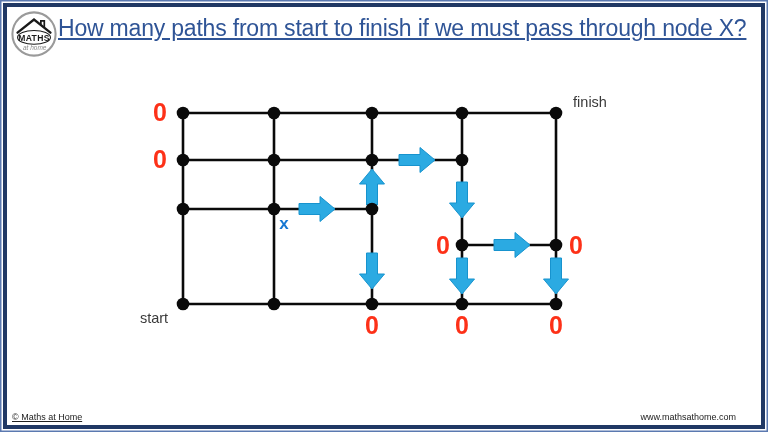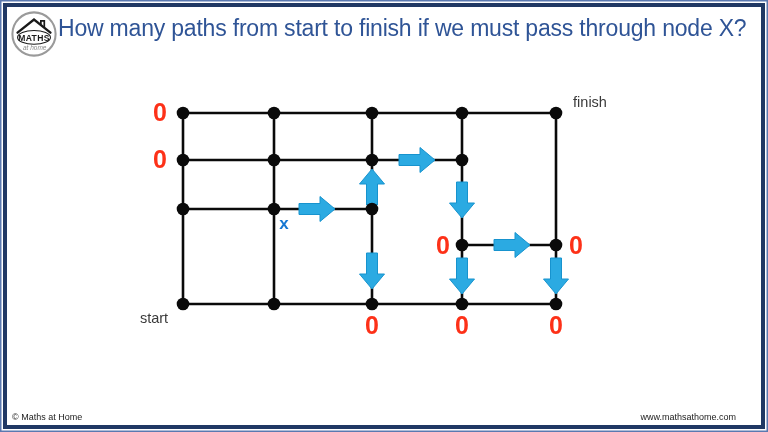--- a/index.html
+++ b/index.html
@@ -11,26 +11,26 @@
   .frame{
     position:absolute;inset:3px;background:#ffffff;
     border:4.5px solid var(--frame_navy,#203864);
     box-shadow:0 0 0 1.5px #ffffff,0 0 0 3px var(--frame_outer_ring,#5B79B0);
     z-index:0;
   }
   .logo{position:absolute;left:10px;top:10px;width:48px;height:48px;z-index:3;}
   .title{
     position:absolute;left:58px;top:15px;z-index:3;
     font-size:23px;color:var(--title_blue,#2F5496);
-    white-space:nowrap;letter-spacing:-0.2px;
+    white-space:nowrap;letter-spacing:-0.2px;text-decoration:underline;
   }
   #diagram-svg{position:absolute;inset:0;width:768px;height:432px;z-index:2;}
   .footer-left{
     position:absolute;left:12px;bottom:10px;z-index:3;
-    font-size:9px;color:var(--footer_text,#222);
+    font-size:9px;color:var(--footer_text,#222);text-decoration:underline;
   }
   .footer-right{
     position:absolute;right:32px;bottom:10px;z-index:3;
     font-size:9px;color:var(--footer_text,#222);
   }
   text{font-family:"Liberation Sans",sans-serif;}
 </style>
 </head>
 <body>
 

